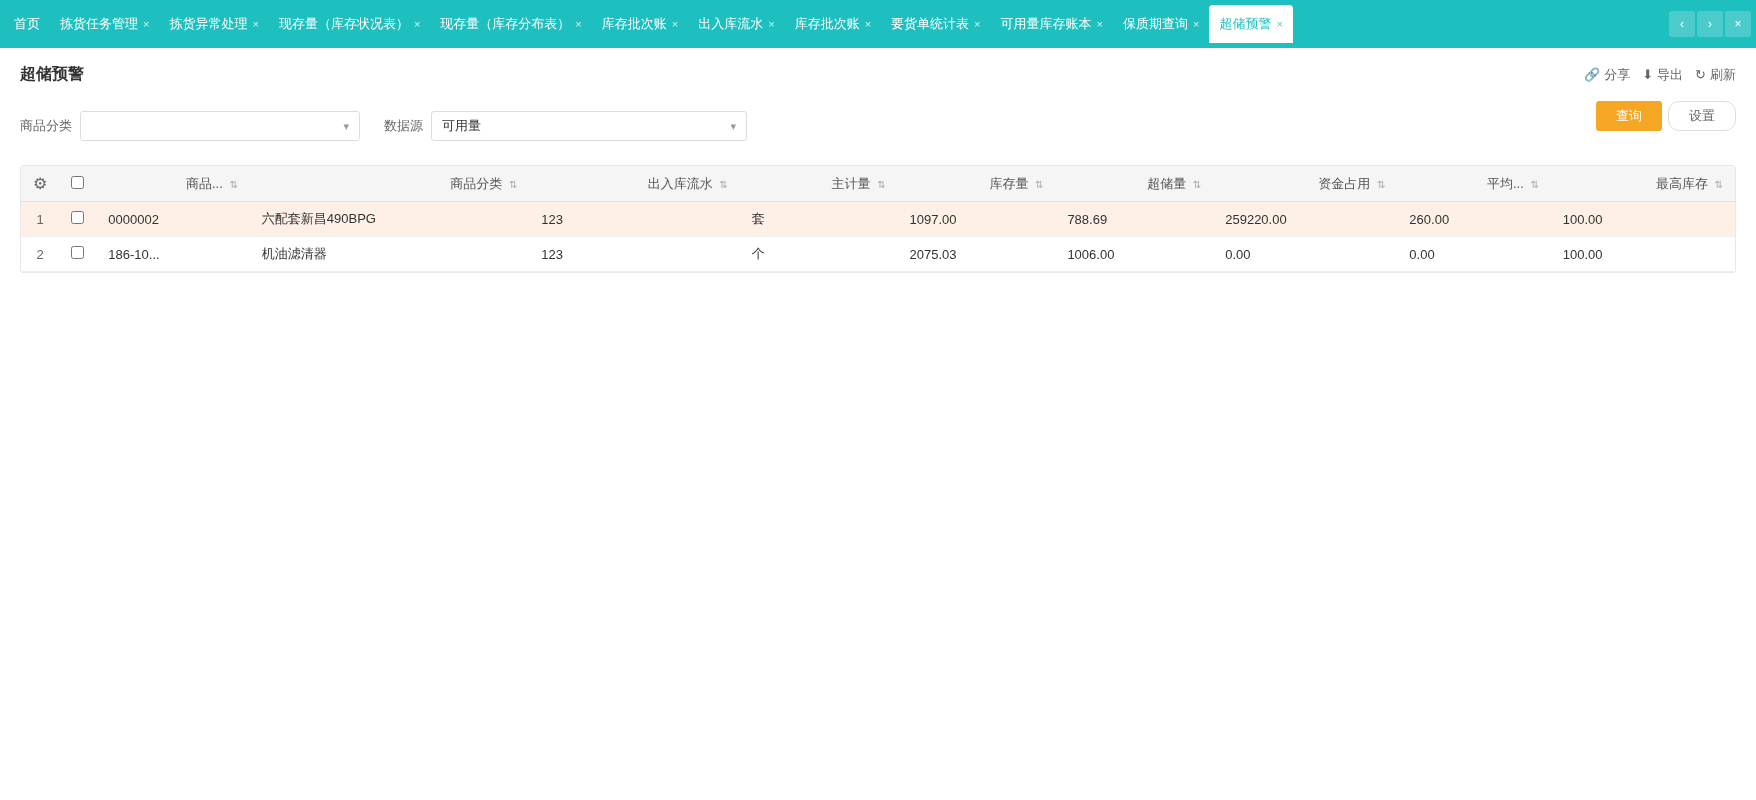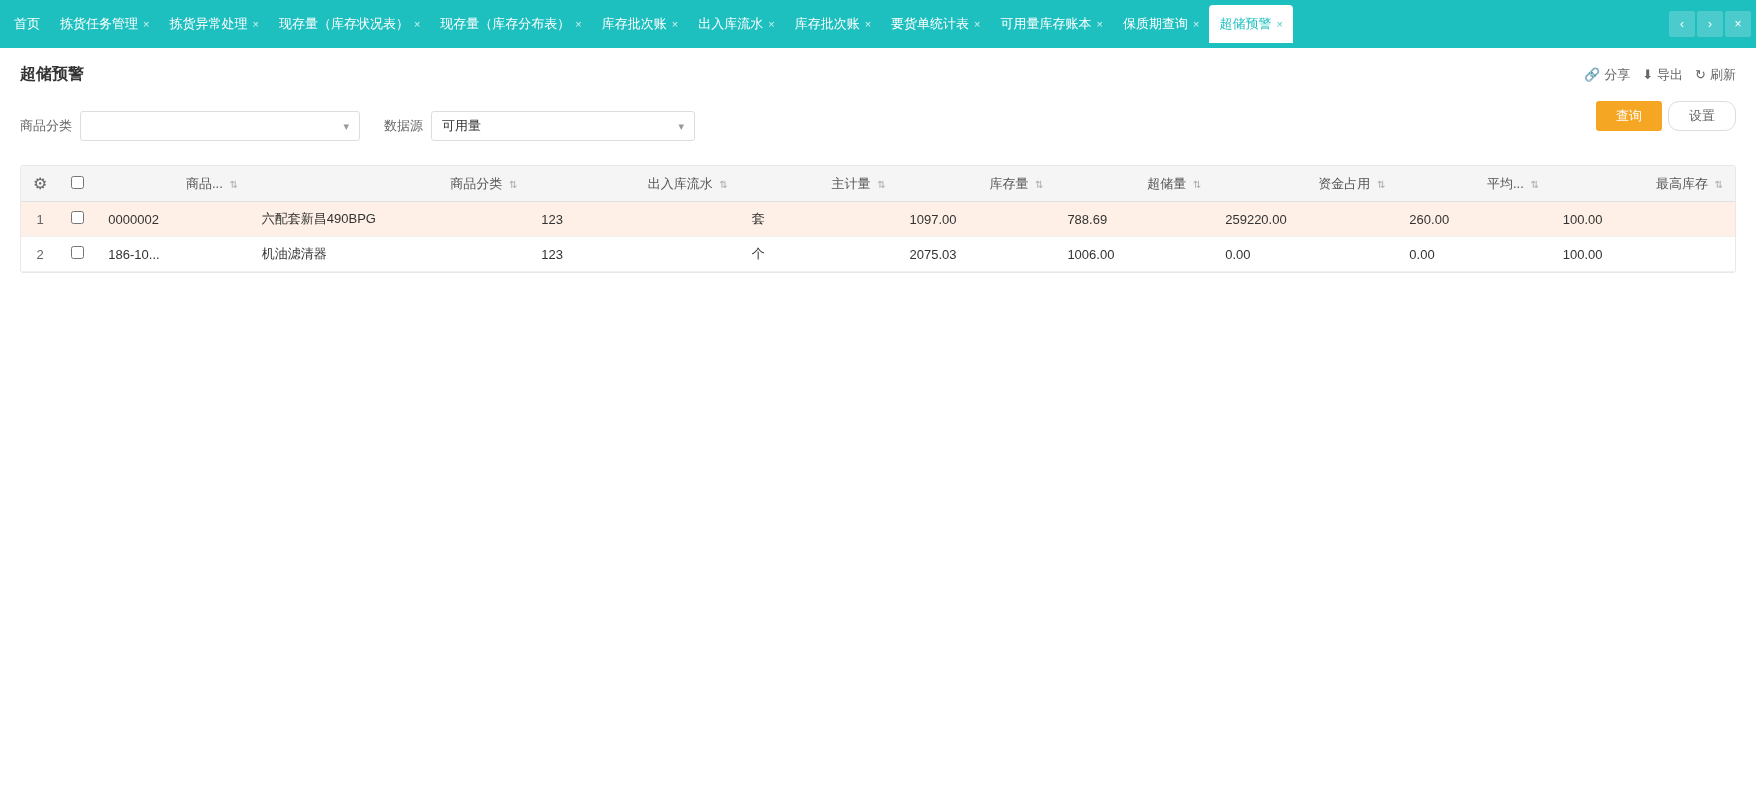--- a/index.html
+++ b/index.html
@@ -249,21 +249,21 @@
     <div class="filter-row" style="flex:1; margin-bottom:0;">
       <div class="filter-group">
         <span class="filter-label">商品分类</span>
         <div class="filter-select" style="width:280px;">
           <span></span>
           <span class="arrow">▾</span>
         </div>
       </div>
       <div class="filter-group">
         <span class="filter-label">数据源</span>
-        <div class="filter-select" style="width:264px;">
+        <div class="filter-select" style="width:316px;">
           <span>可用量</span>
           <span class="arrow">▾</span>
         </div>
       </div>
     </div>
     <div class="filter-buttons">
       <button class="btn-query">查询</button>
       <button class="btn-set">设置</button>
     </div>
   </div>

